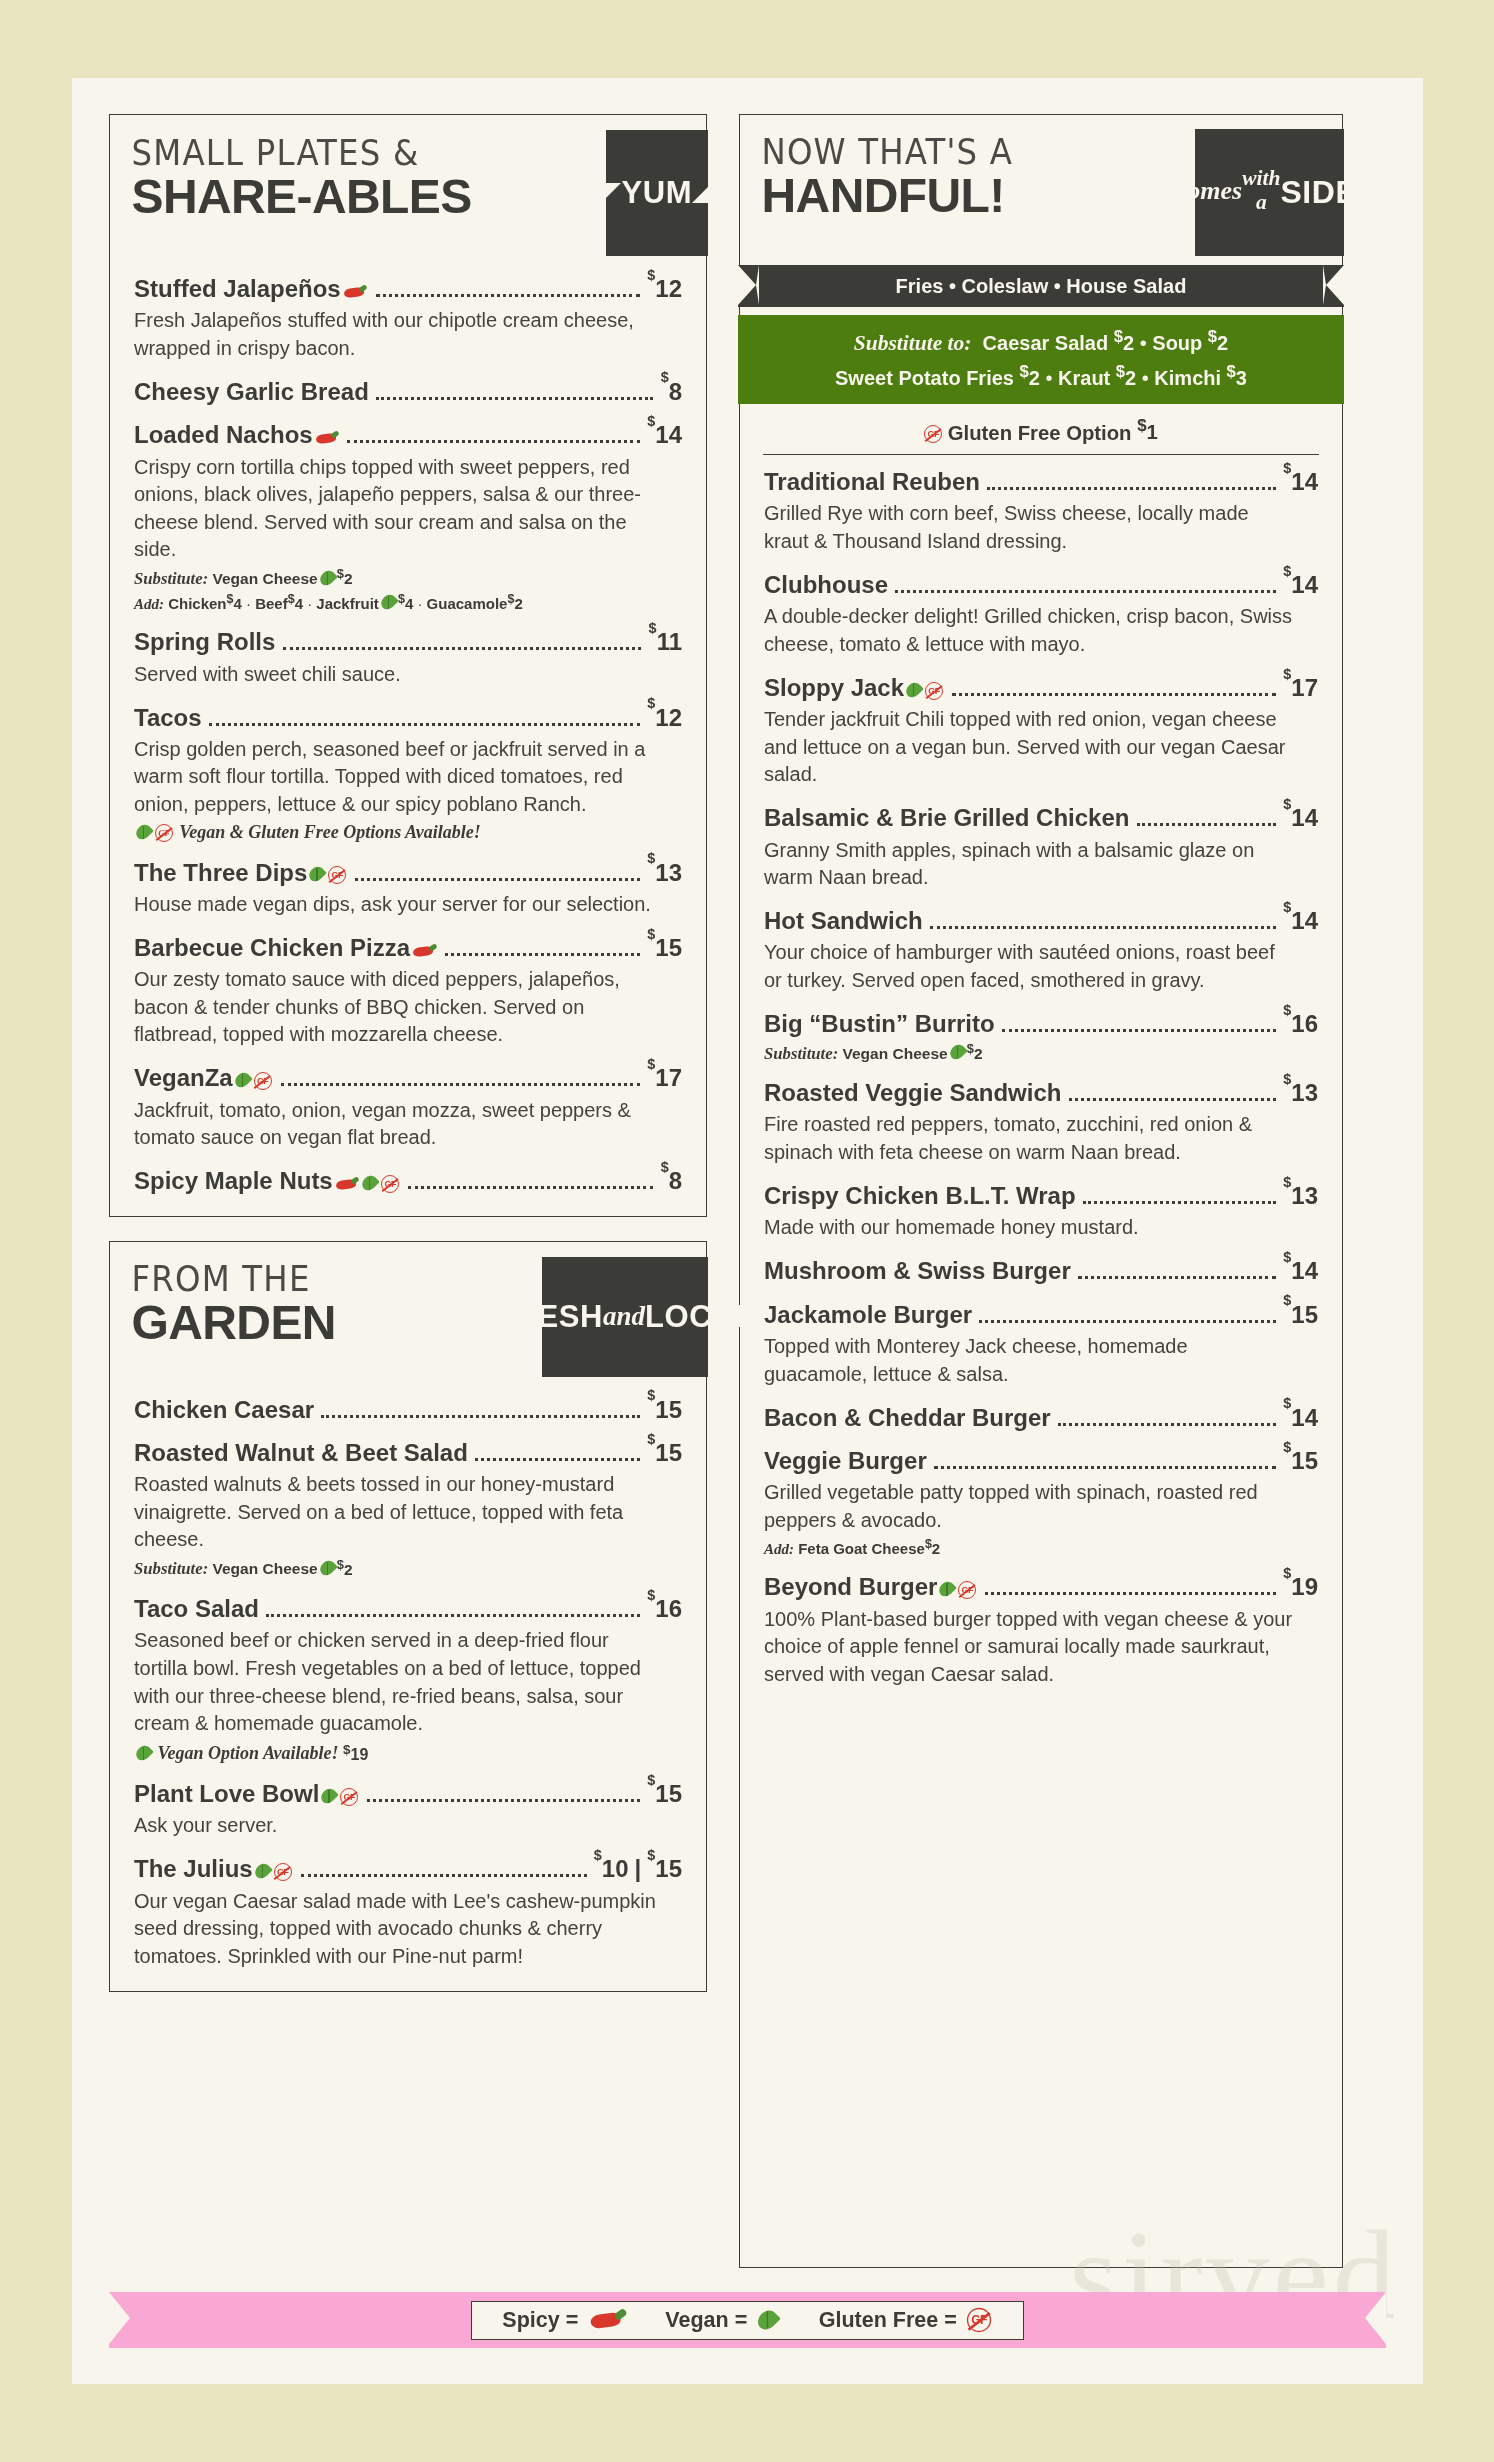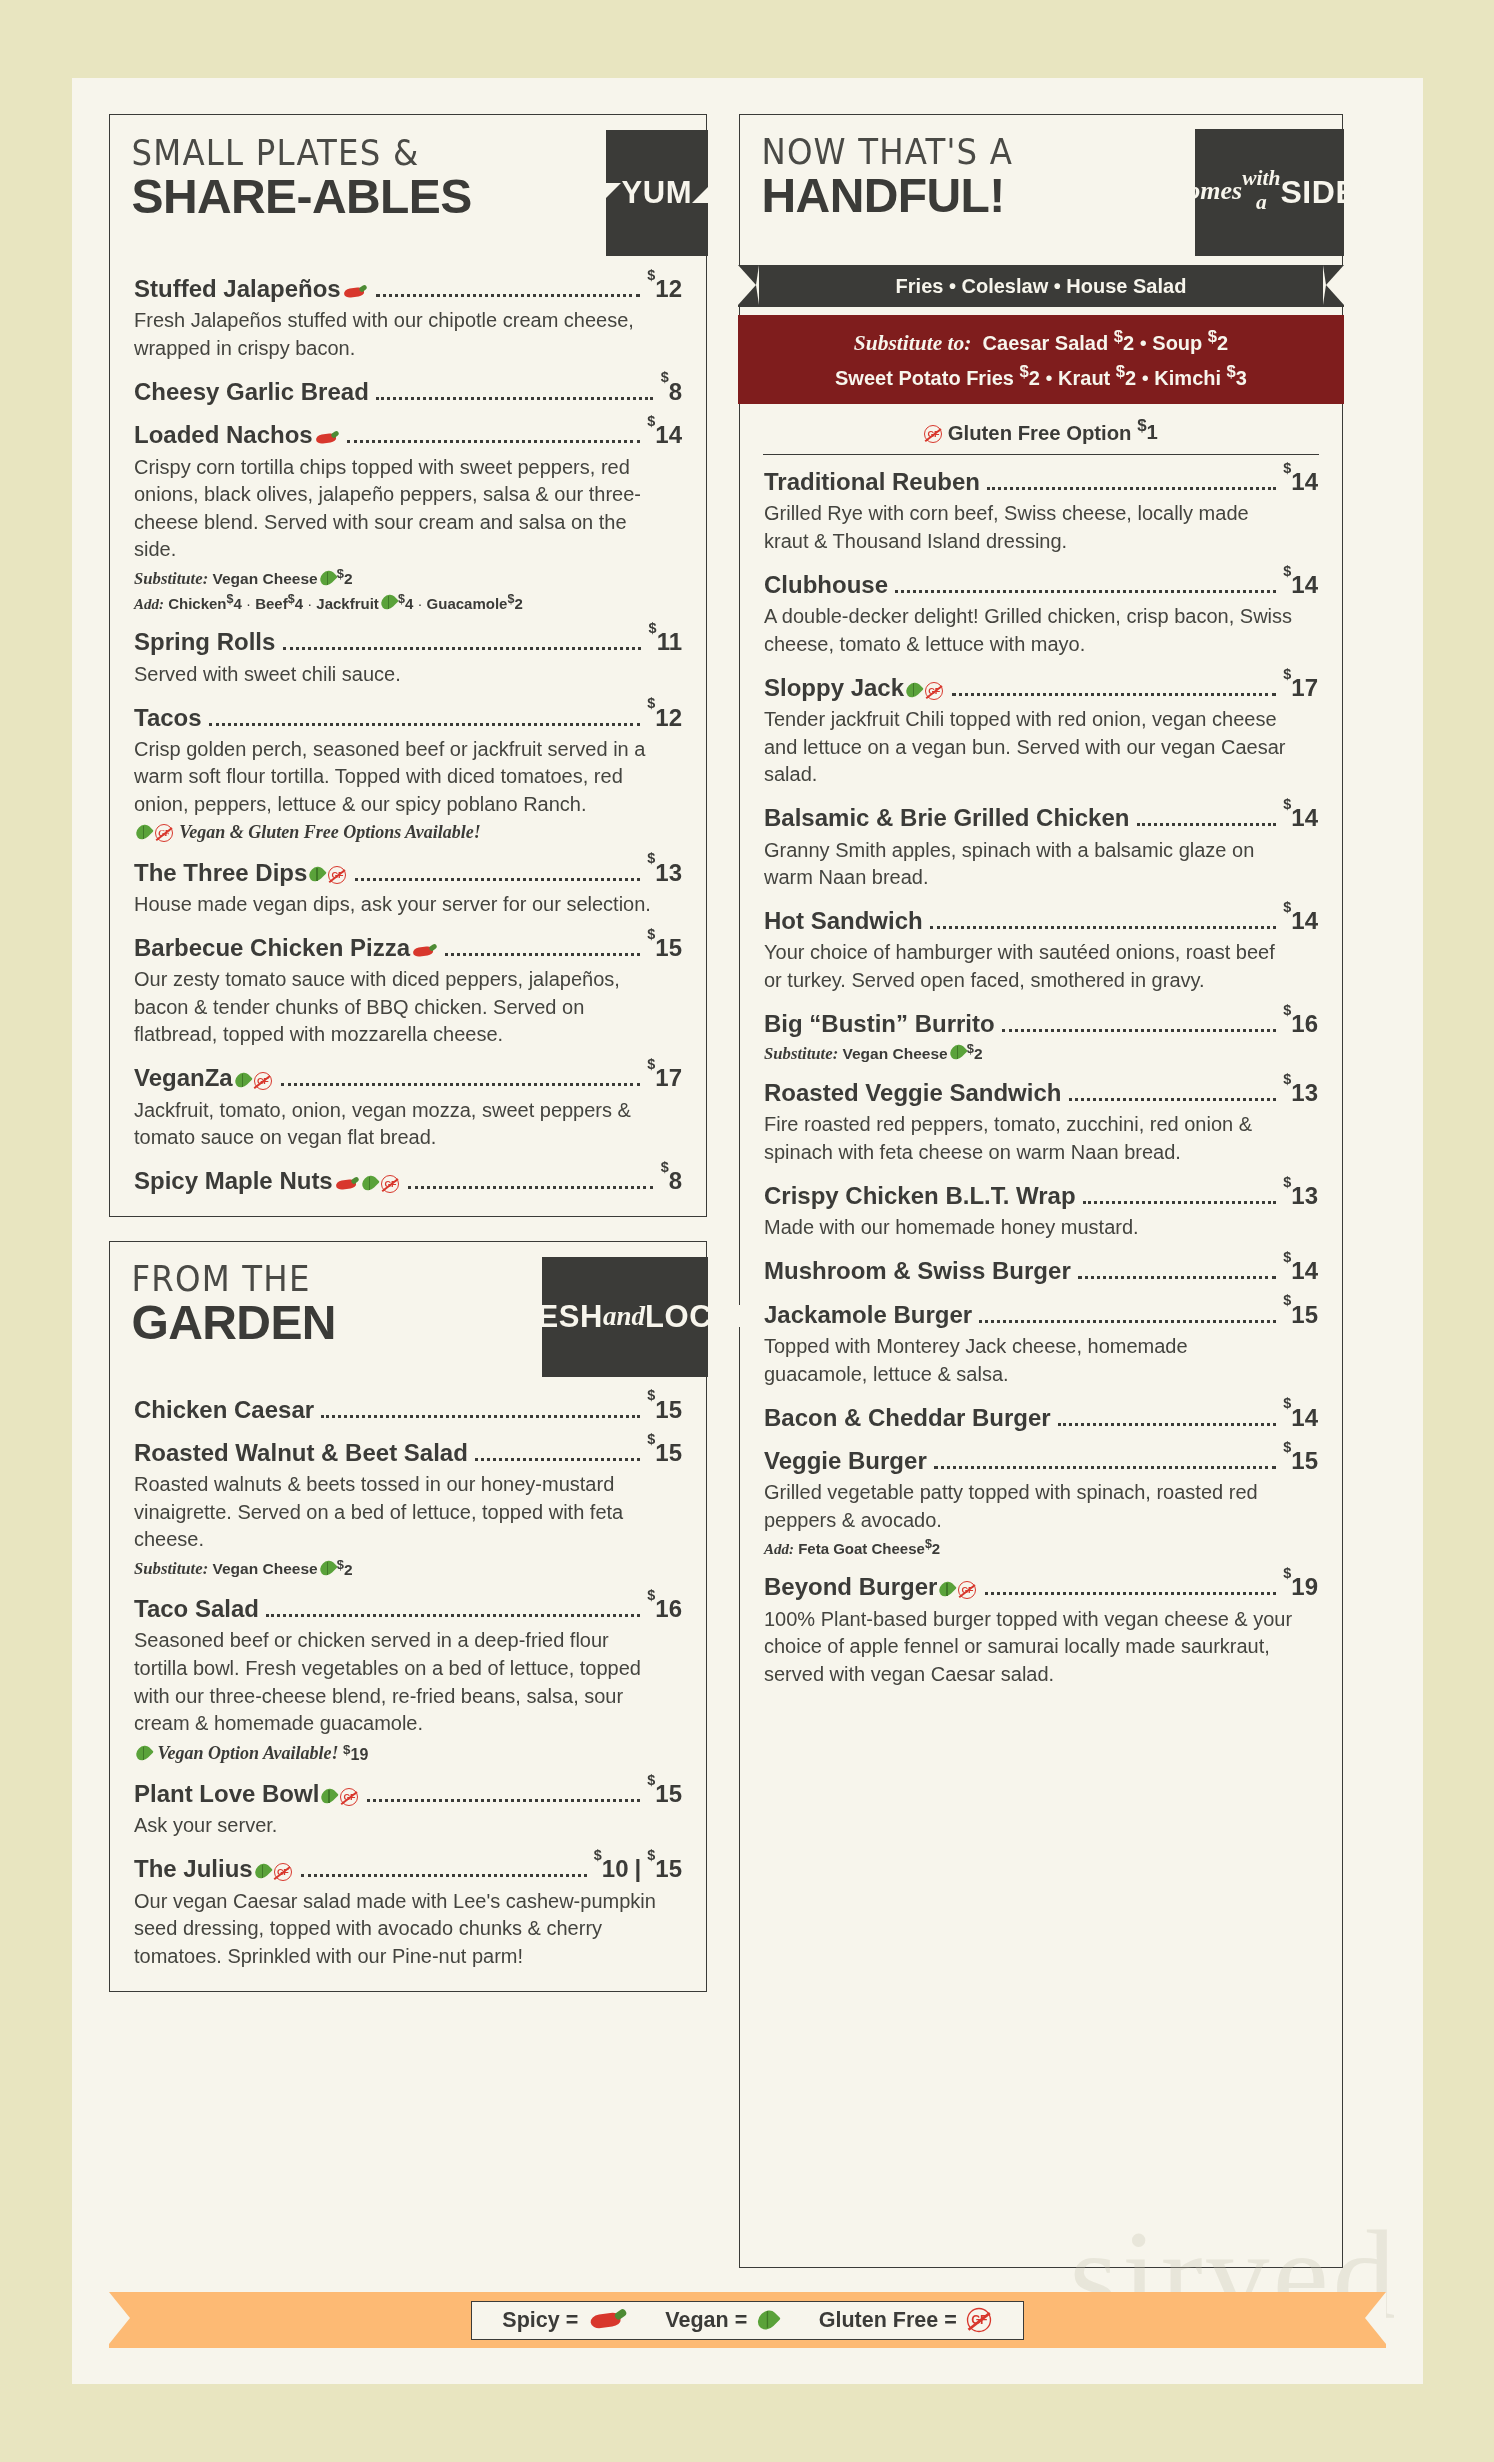--- a/index.html
+++ b/index.html
@@ -275,21 +275,21 @@
     border-left: 18px solid #f7f5ec;
   }
   .ribbon-sides::after {
     content: "";
     position: absolute; right: 0; top: 0;
     border-top: 20px solid transparent;
     border-bottom: 20px solid transparent;
     border-right: 18px solid #f7f5ec;
   }
   .sub-ribbon {
-    background: #7f1d1d;
+    background: #4d7c0f;
     color: #f7f5ec;
     margin: 7.2px -1.8px 0 -1.8px;
     padding: 9.6px 27.5px 10.8px 27.5px;
     text-align: center;
     position: relative;
   }
   .sub-ribbon .r1, .sub-ribbon .r2 {
     font-size: 20px; font-weight: 900; line-height: 1.5;
   }
   .sub-ribbon .script {
@@ -303,21 +303,21 @@
     font-weight: 900;
     padding: 13px 0 9.6px 0;
     border-bottom: 1.8px solid #3b3b38;
     margin: 0 0 3.6px 0;
   }
 
   
   .legend-wrap {
     margin-top: 24px;
     position: relative;
-    background: #fdba74;
+    background: #f9a8d4;
     padding: 8.4px 0;
     display: flex;
     justify-content: center;
     align-items: center;
   }
   .legend-wrap::before {
     content: "";
     position: absolute; left: 0; top: 0;
     border-top: 26px solid transparent;
     border-bottom: 26px solid transparent;

